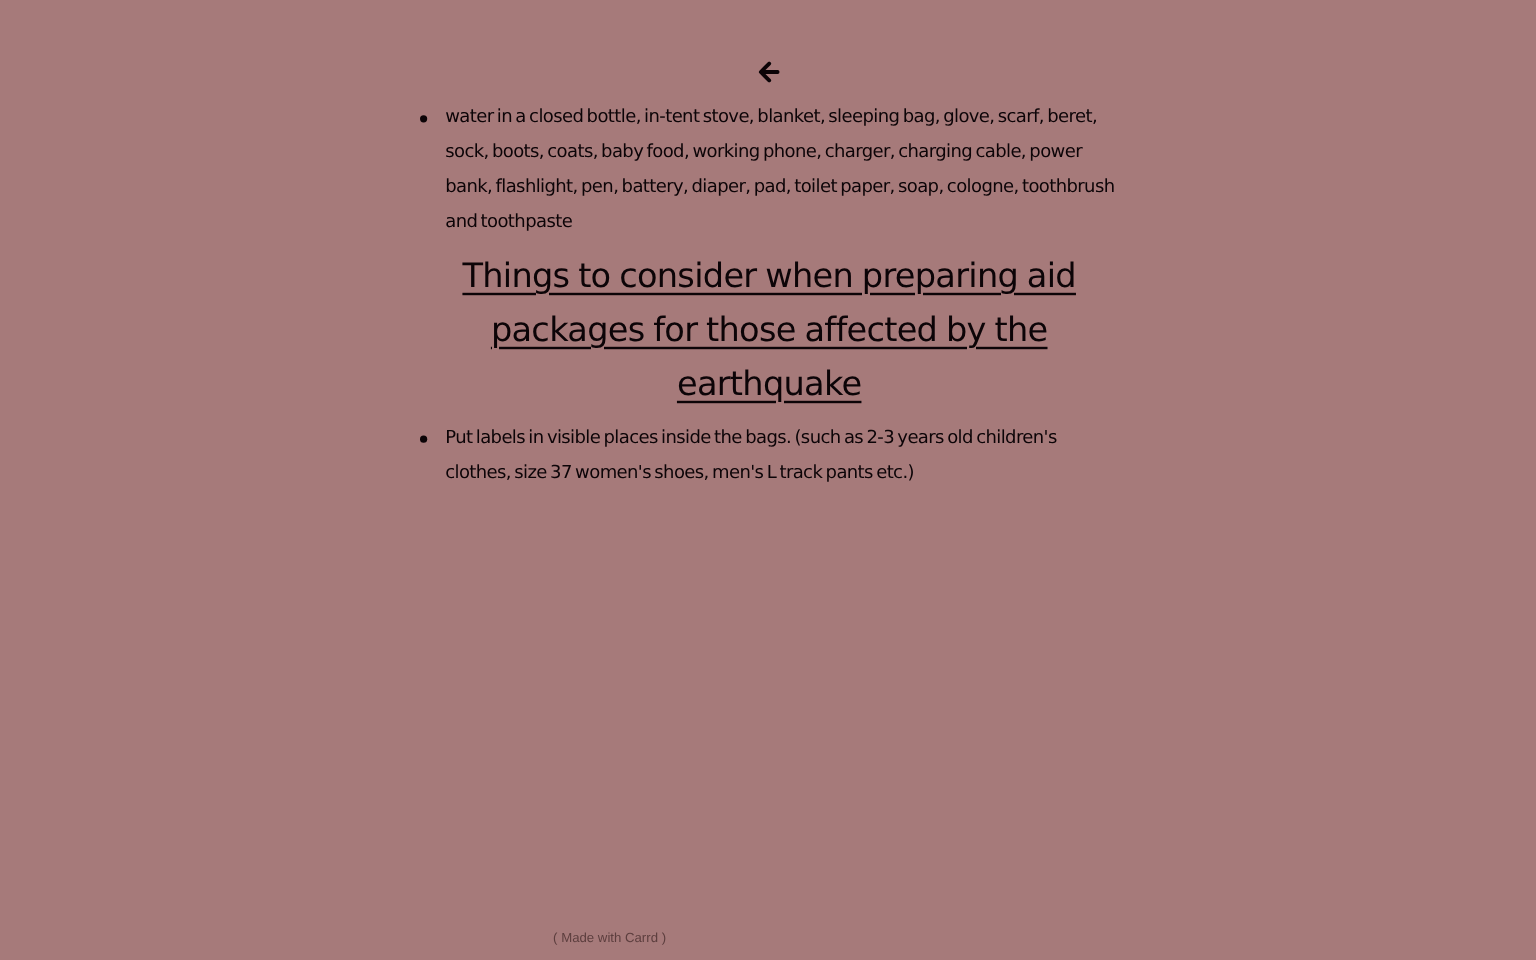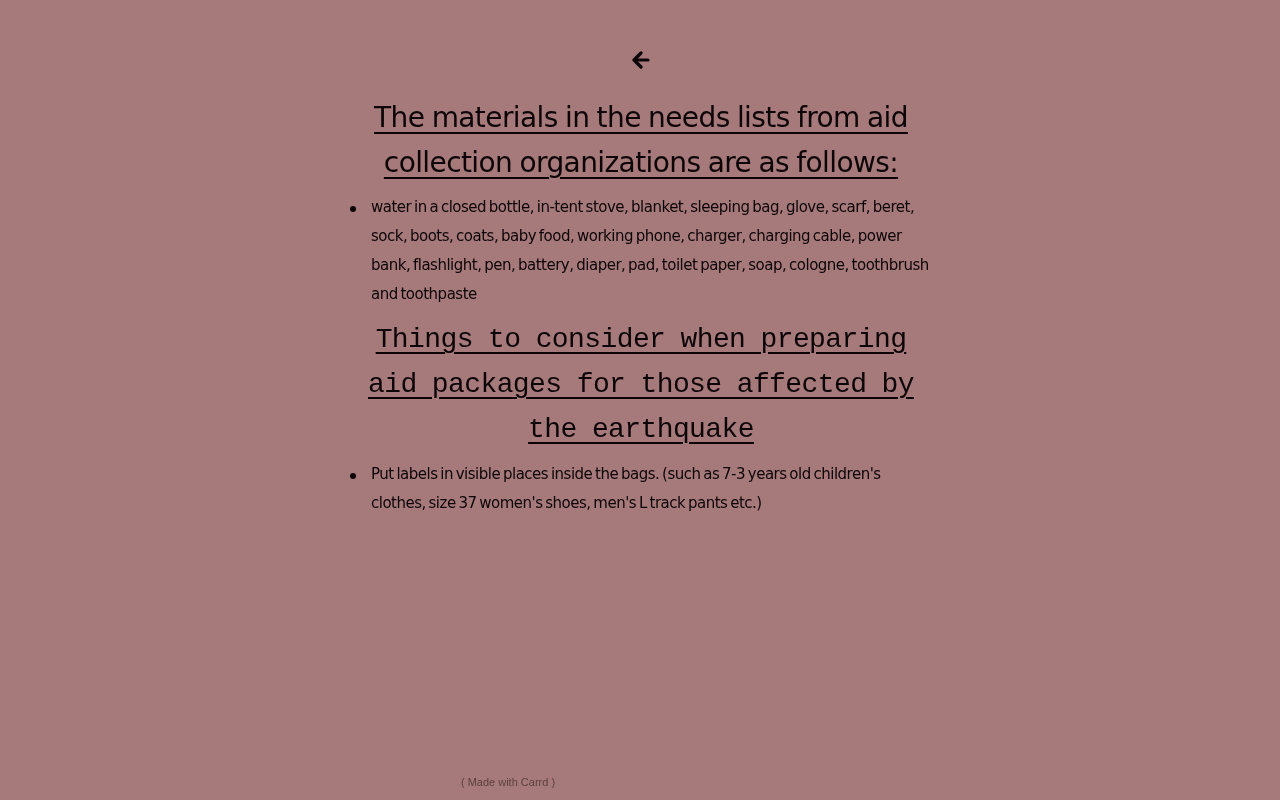--- a/index.html
+++ b/index.html
@@ -37,21 +37,21 @@
     line-height: 45px;
     text-align: center;
     text-decoration: underline;
     text-decoration-thickness: 2px;
     text-underline-offset: 5px;
     margin: 0;
     letter-spacing: -0.6px;
     word-spacing: -1px;
   }
   #h1 { margin-top: 20px; }
-  #h2 { margin-top: 0; font-family: Liberation Mono, monospace; }
+  #h2 { margin-top: 0; }
   ul {
     margin: 8px 0 0 0;
     padding: 0 0 0 25px;
     list-style: none;
   }
   li {
     position: relative;
     font-size: 15px;
     line-height: 29px;
     margin-bottom: 8px;
@@ -82,24 +82,23 @@
 </head>
 <body>
 
 <div class="wrapper">
   <a class="back">
     <svg width="18" height="18" viewBox="0 0 18 18">
       <path d="M9 2 L2 9 L9 16 M2.5 9 L16 9" stroke="#0c0407" stroke-width="3.2" fill="none" stroke-linecap="round" stroke-linejoin="round"></path>
     </svg>
   </a>
 
-  <h2 id="h1">The materials in the needs lists from aid collection organizations are as follows:</h2>
   <ul>
     <li>water in a closed bottle, in-tent stove, blanket, sleeping bag, glove, scarf, beret, sock, boots, coats, baby food, working phone, charger, charging cable, power bank, flashlight, pen, battery, diaper, pad, toilet paper, soap, cologne, toothbrush and toothpaste</li>
   </ul>
 
   <h2 id="h2">Things to consider when preparing aid packages for those affected by the earthquake</h2>
   <ul>
-    <li>Put labels in visible places inside the bags. (such as 7-3 years old children's clothes, size 37 women's shoes, men's L track pants etc.)</li>
+    <li>Put labels in visible places inside the bags. (such as 2-3 years old children's clothes, size 37 women's shoes, men's L track pants etc.)</li>
   </ul>
 </div>
 
 <div class="credit">( Made with Carrd )</div>
 
 </body></html>

